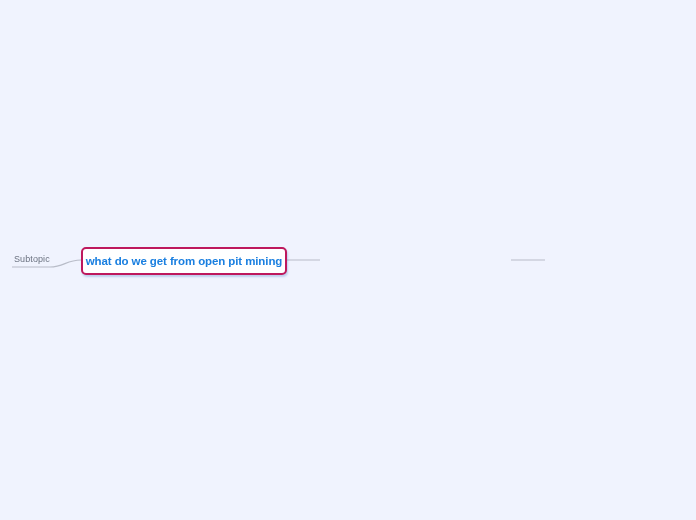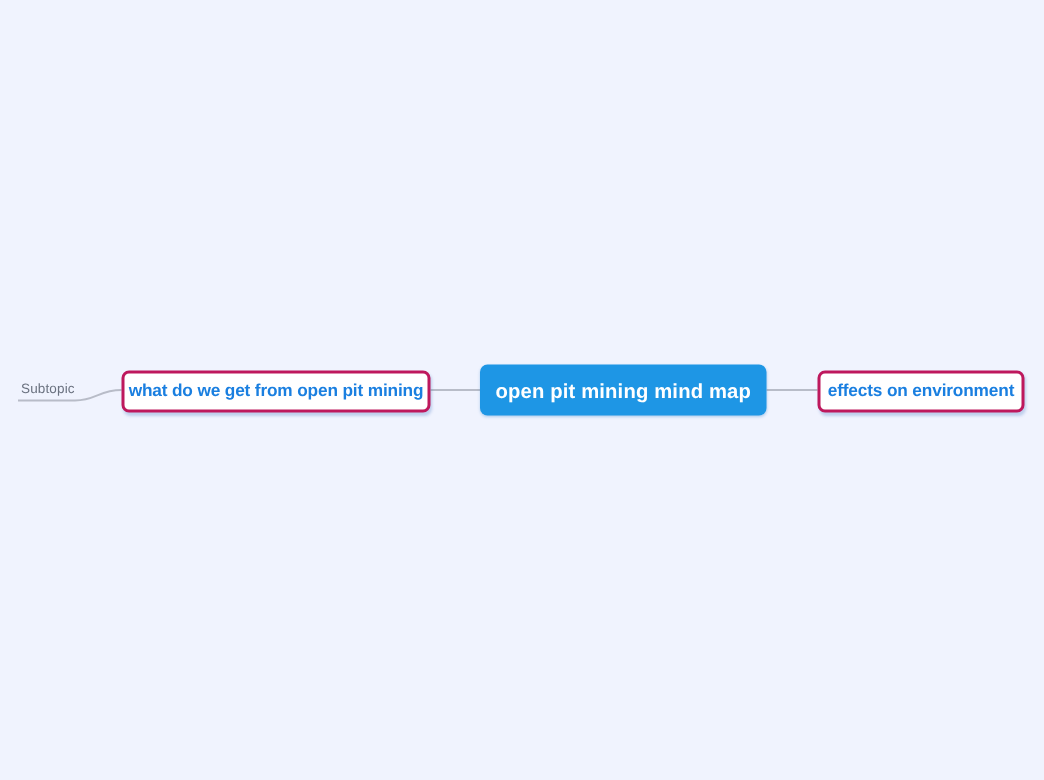--- a/index.html
+++ b/index.html
@@ -112,29 +112,23 @@
 
   <svg id="connector-layer" viewBox="0 0 696 520" width="696" height="520">
 
     <path d="M 320 260 L 287 260" stroke="#b8bcc8" stroke-width="1.2" fill="none"></path>
 
     <path d="M 511 260 L 545 260" stroke="#b8bcc8" stroke-width="1.2" fill="none"></path>
 
     <path d="M 12 267 L 50 267 C 64 267 66 260 81 260" stroke="#b8bcc8" stroke-width="1.2" fill="none"></path>
   </svg>
 
-  <div class="node" id="node-root">
-    <span class="node-label">open pit mining mind map</span>
-  </div>
 
   <div class="node node-branch" id="node-left">
     <span class="node-label">what do we get from open pit mining</span>
   </div>
 
-  <div class="node node-branch" id="node-right">
-    <span class="node-label">effects on environment</span>
-  </div>
 
   <div id="subtopic-floating">
     <span class="node-label">Subtopic</span>
   </div>
 
 </div>
 
 </body></html>

